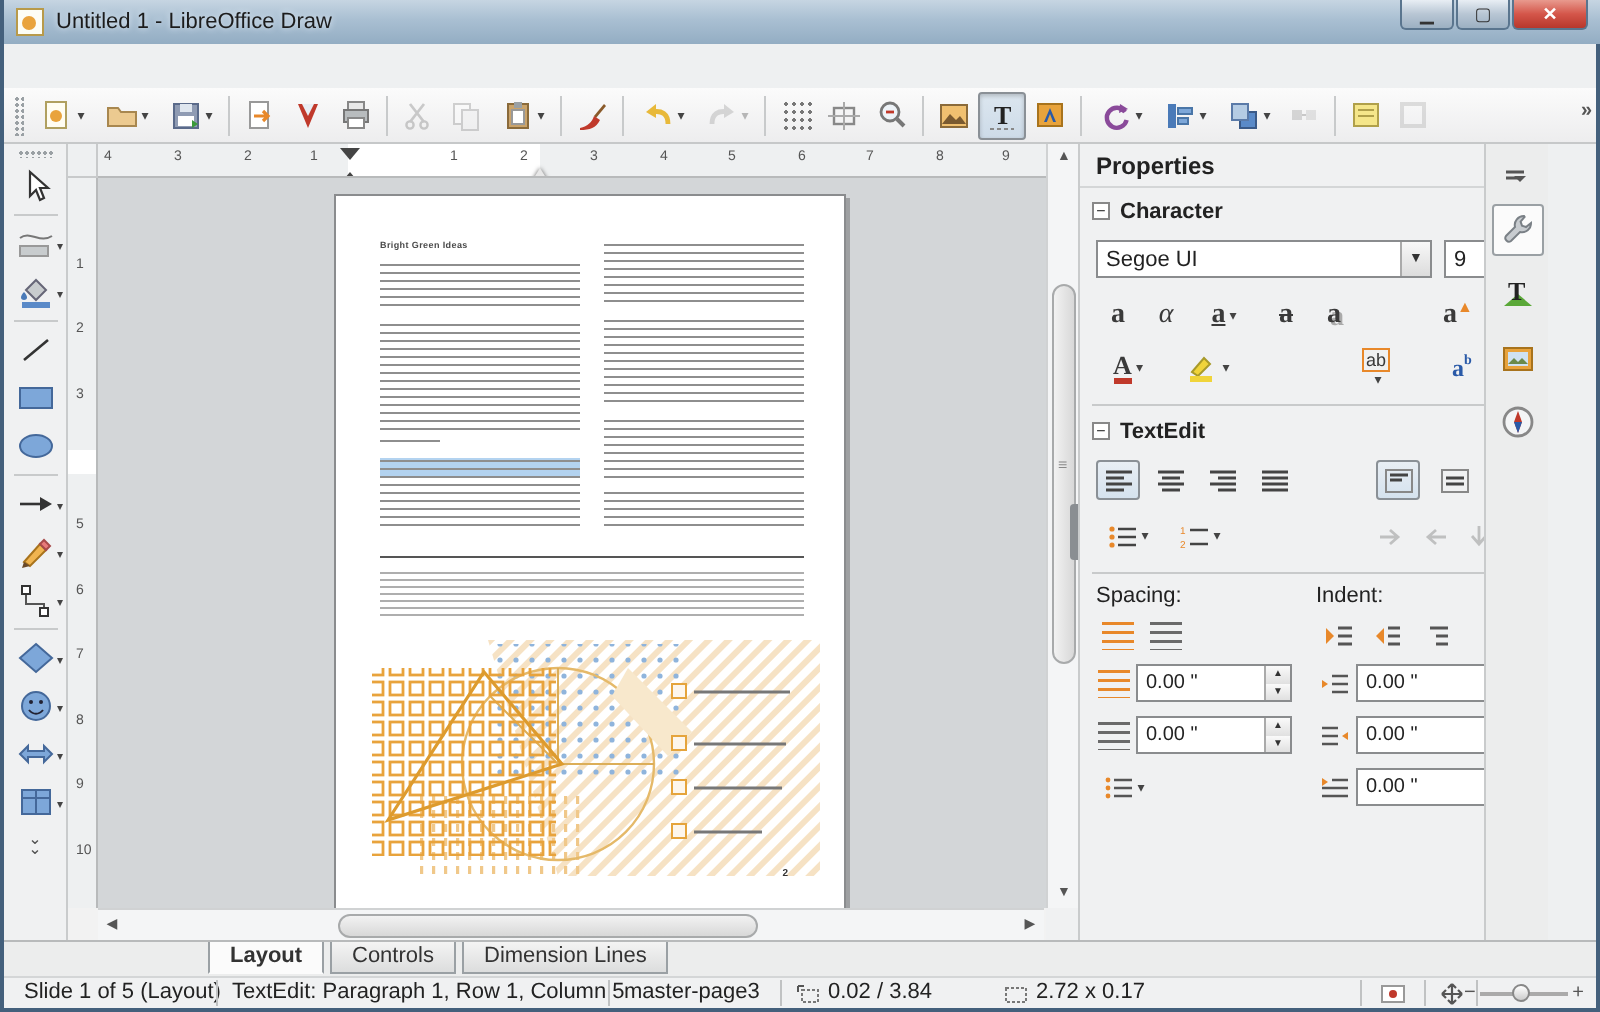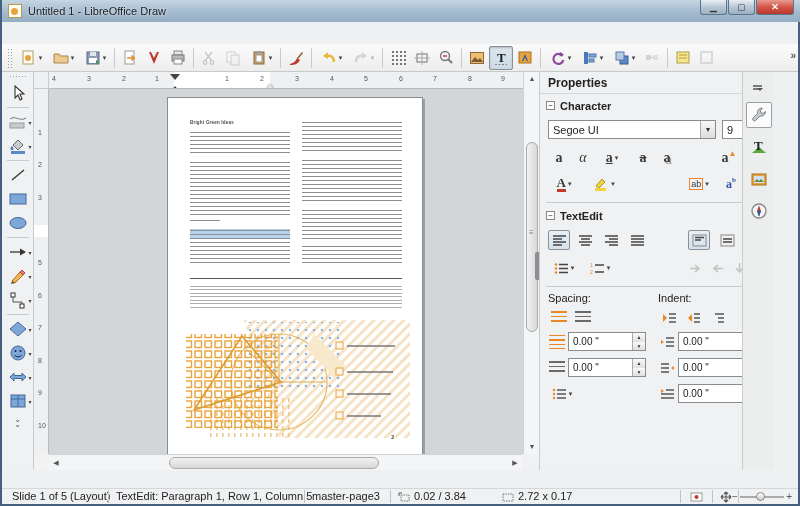--- a/index.html
+++ b/index.html
@@ -568,21 +568,21 @@
             <span class="glyph-b" style="font-size:13px;border-bottom:3px solid #c0392b;line-height:12px;">A</span>
             <span class="drop">▾</span>
           </div>
         <div class="sbtn wd" style="left:48px;top:102px;">
           <svg width="16" height="14">
               <path d="M3 9 L9 2 L12 5 L6 11 z" fill="#f0d43a" stroke="#a89a2a"></path>
               <rect x="2" y="11" width="11" height="3" fill="#f0d43a"></rect>
             </svg>
             <span class="drop">▾</span>
         </div>
-        <div class="sbtn wd" style="left:143px;top:102px;">
+        <div class="sbtn wd" style="left:132px;top:102px;flex-direction:column;">
             <span style="font-size:9px;border:1px solid #e8882a;padding:0 1px;">ab</span>
             <span class="drop">▾</span>
           </div>
         <div class="sbtn glyph-b" style="left:180px;top:102px;font-size:12px;color:#2a5aa8;">
             <span>a</span>
             <span style="font-size:7px;position:relative;top:-4px;">b</span>
           </div>
         <div class="sbtn glyph-b" style="left:204px;top:102px;font-size:12px;color:#2a5aa8;">
             <span>a</span>
             <span style="font-size:7px;position:relative;top:4px;">b</span>
@@ -803,20 +803,25 @@
           <svg width="18" height="18">
               <circle cx="9" cy="9" r="7" fill="#f4f5f6" stroke="#888" stroke-width="1.4"></circle>
               <path d="M9 3.5 L11 9 L9 14.5 L7 9 z" fill="#c0392b"></path>
               <path d="M9 9 L11 9 L9 14.5 L7 9 z" fill="#2a5aa8"></path>
             </svg>
         </div>
       </div>
     </div>
   </div>
 
+  <div class="tabsbar">
+    <div class="dtab active" style="left:102px;">Layout</div>
+    <div class="dtab" style="left:163px;">Controls</div>
+    <div class="dtab" style="left:229px;">Dimension Lines</div>
+  </div>
 
   <div class="statusbar">
     <span class="st" style="left:10px;">Slide 1 of 5 (Layout)</span>
     <div class="ssep" style="left:106px;"></div>
     <span class="st" style="left:114px;">TextEdit: Paragraph 1, Row 1, Column 5</span>
     <div class="ssep" style="left:302px;"></div>
     <span class="st" style="left:310px;">master-page3</span>
     <div class="ssep" style="left:388px;"></div>
     <svg class="st" style="left:396px;top:3px;" width="12" height="10">
         <rect x="3" y="3" width="8" height="6" fill="none" stroke="#777" stroke-dasharray="1.5 1"></rect>

